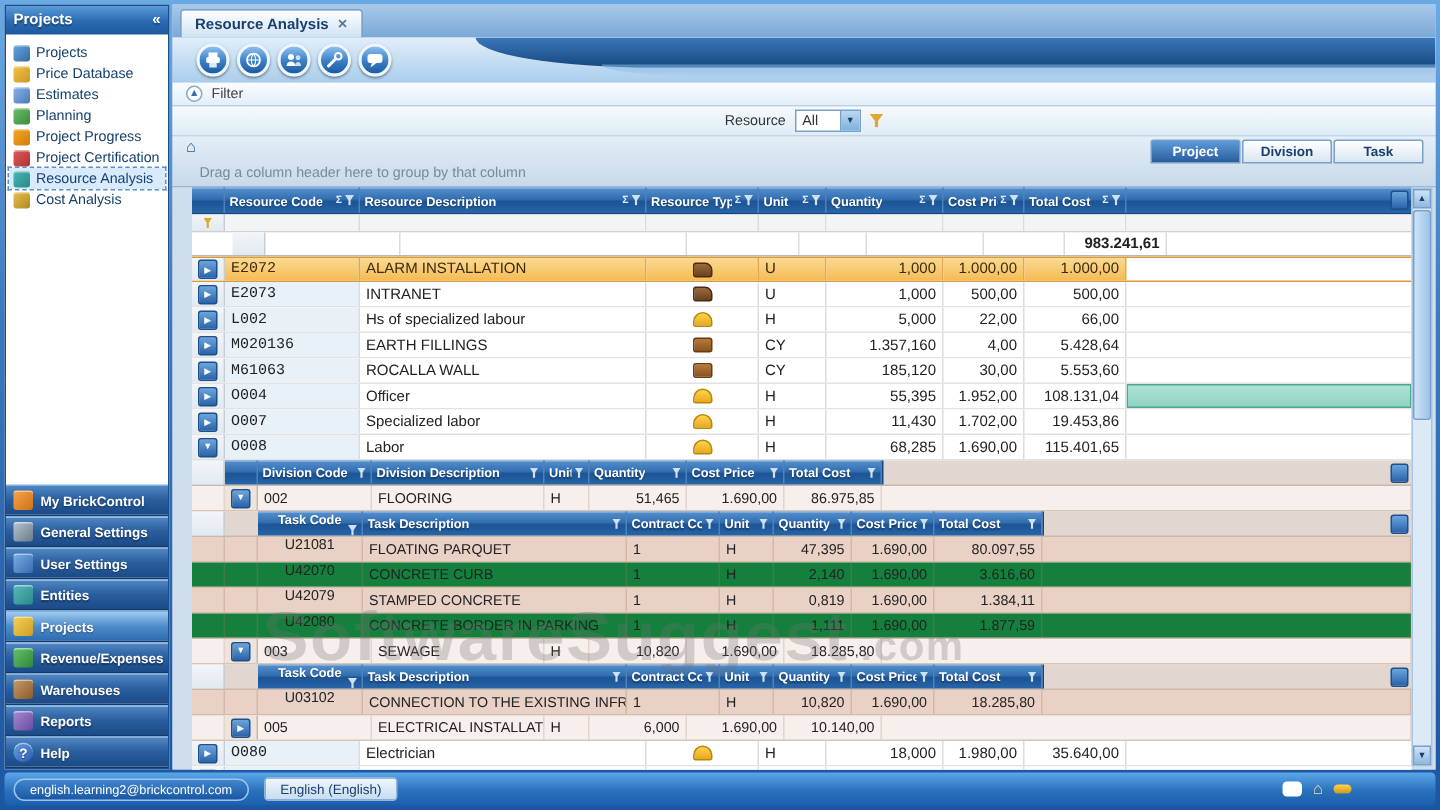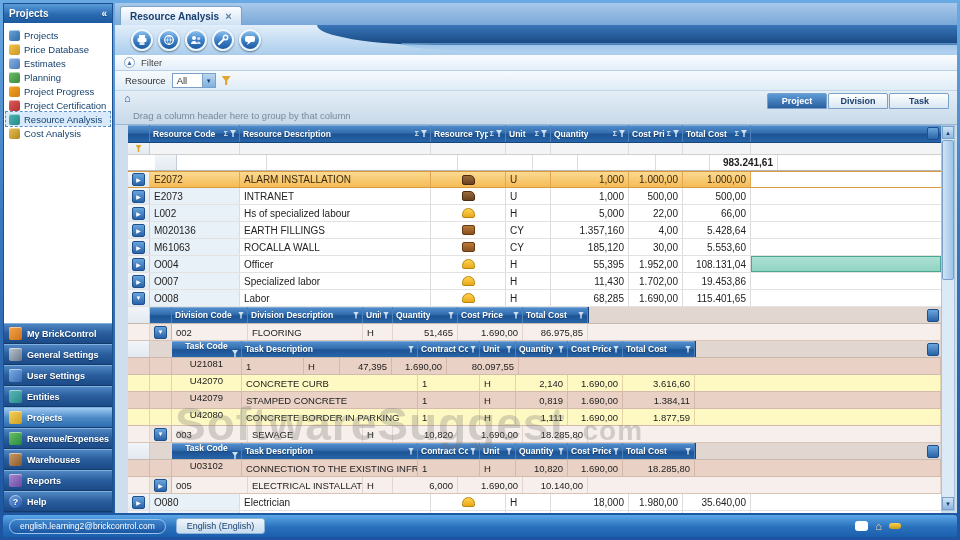--- a/index.html
+++ b/index.html
@@ -59,21 +59,21 @@
             box-shadow:0 1px 2px rgba(0,0,0,.45); display:flex; align-items:center; justify-content:center; }
 
   .filterbar { height:16px; flex:none; display:flex; align-items:center; gap:6px; padding:0 9px;
                background:linear-gradient(180deg,#fbfdff,#e2eefa); border-bottom:1px solid #b9cfe4;
                font-size:9.5px; color:#444; }
   .fb-toggle { width:11px; height:11px; border-radius:50%; border:1px solid #88a8c8; background:#fff;
                color:#3a6ea8; font-size:7px; display:flex; align-items:center; justify-content:center; cursor:pointer; }
 
   .resourcebar { height:20px; flex:none; display:flex; align-items:center; gap:6px; padding:0 10px;
                  background:linear-gradient(180deg,#f6fafd,#dfecf7); border-bottom:1px solid #c3d6e8;
-                 font-size:9.5px; color:#333; }
+                 font-size:9.5px; color:#333;justify-content:center; }
   .dropdown { width:44px; height:15px; background:#fff; border:1px solid #7aa0c8; display:flex;
               align-items:center; font-size:9.5px; padding-left:4px; position:relative; cursor:pointer; }
   .dd-btn { position:absolute; right:0; top:0; width:13px; height:13px; display:flex; align-items:center;
             justify-content:center; background:linear-gradient(180deg,#bcd8f0,#7fb0dd);
             border-left:1px solid #7aa0c8; color:#1a3f6f; font-size:6px; }
   .rb-funnel { width:9px; height:9px; background:#e0a62e;
                clip-path:polygon(0 0,100% 0,62% 50%,62% 100%,38% 100%,38% 50%); cursor:pointer; }
 
   .grouparea { height:34px; flex:none; position:relative; border-bottom:1px solid #9ab8d4;
                background:linear-gradient(180deg,#e4eef7 0%,#c8d9e9 100%); }
@@ -108,21 +108,21 @@
   .cell { display:flex; align-items:center; padding:0 4px; border-right:1px solid #dcdcdc;
           overflow:hidden; white-space:nowrap; flex:none; }
   .num { justify-content:flex-end; }
   .w-gutter{width:22px;} .w-code{width:90px;} .w-desc{width:191px;} .w-type{width:75px; justify-content:center;}
   .w-unit{width:45px;} .w-qty{width:78px;} .w-price{width:54px;} .w-total{width:68px;} .w-fill{flex:1; border-right:none;}
   .gutter { padding:0; justify-content:center; background:linear-gradient(180deg,#f2f5f9,#e2e9f1);
             border-right:1px solid #c6cdd6; }
   .expbtn { width:13px; height:13px; border-radius:2px; color:#fff; font-size:6px; display:flex; cursor:pointer;
             align-items:center; justify-content:center; border:1px solid #1d4f8c;
             background:linear-gradient(180deg,#6aa5dc,#2a63a8); }
-  .code-cell { background:#e9f1f8; }
+  .code-cell { background:#e9f1f8;font-family:Liberation Mono, monospace; }
   .filter-row { height:12px; background:#f2f4f6; border-bottom:1px solid #cfcfcf; }
   .filter-row .cell { background:#f2f4f6; }
   .filter-row .gutter { background:linear-gradient(180deg,#f2f5f9,#e2e9f1); }
   .summary-row { height:16px; border-bottom:1px solid #b8b8b8;padding-left:27px; }
   .bold { font-weight:bold; }
   .row.selected .cell:not(.gutter):not(.w-fill) {
      background:linear-gradient(180deg,#fbda92,#f5bb55); border-right-color:#e0a856; color:#3a2a10; }
   .row.selected { border-top:1px solid #d89a3a; border-bottom:1px solid #d89a3a; }
   .hl-cell { background:linear-gradient(180deg,#aee3d6,#8fd2c2); box-shadow:inset 0 0 0 1px #4aa792; }
   .ticon { width:13px; height:10px; flex:none; }
@@ -144,21 +144,21 @@
   .ncap { top:2px; }
   .dw-gutter{width:22px;} .dw-code{width:76px;} .dw-desc{width:115px;} .dw-unit{width:30px;}
   .dw-qty{width:65px;} .dw-price{width:65px;} .dw-total{width:65px;}
   .tw-code{width:70px;flex-direction:column;} .tw-desc{width:176px;} .tw-contract{width:62px;} .tw-unit{width:36px;}
   .tw-qty{width:52px;} .tw-price{width:55px;} .tw-total{width:72px;}
   .div-row { background:#f7efeb; border-bottom:1px solid #d9c4b8; font-size:9.5px; }
   .div-row .cell { border-right:1px solid rgba(160,120,100,.22); background:transparent; }
   .dgutter { padding:0; justify-content:center; background:#eee4de !important;
              border-right:1px solid #cbb8ac !important; }
   .task-row { background:#e9d1c5; border-bottom:1px solid #d4baac; font-size:9.5px; }
-  .task-row.alt { background:#fef9c3; }
+  .task-row.alt { background:#15803d; }
   .task-row .cell { border-right:1px solid rgba(160,120,100,.28); background:transparent; }
 
   .vscroll { position:absolute; right:2px; top:0; bottom:2px; width:14px; display:flex; flex-direction:column;
              background:#dce9f6; border:1px solid #a8c4de; }
   .vs-btn { height:13px; flex:none; display:flex; align-items:center; justify-content:center; cursor:pointer;
             background:linear-gradient(180deg,#cfe4f7,#8fb8e0); border:1px solid #7aa0c8;
             color:#1a3f6f; font-size:6px; }
   .vs-track { flex:1; position:relative; }
   .vs-thumb { position:absolute; top:1px; left:0; width:100%; height:140px; border-radius:2px; cursor:grab;
               background:linear-gradient(90deg,#cfe4f7,#9cc4e8); border:1px solid #7aa0c8; }
@@ -644,20 +644,21 @@
                   </span>
                 </div>
               </div>
               <div class="cell w-fill nfill"></div>
               <div class="hcap ncap"></div>
             </div>
             <div class="row task-row">
               <div class="cell w-gutter gutter"></div>
               <div class="cell w-gutter nindent"></div>
               <div class="cell tw-code">U21081</div>
+              <div class="cell tw-desc">FLOATING PARQUET</div>
               <div class="cell tw-contract">1</div>
               <div class="cell tw-unit">H</div>
               <div class="cell tw-qty num">47,395</div>
               <div class="cell tw-price num">1.690,00</div>
               <div class="cell tw-total num">80.097,55</div>
               <div class="cell w-fill"></div>
             </div>
             <div class="row task-row alt">
               <div class="cell w-gutter gutter"></div>
               <div class="cell w-gutter nindent"></div>

